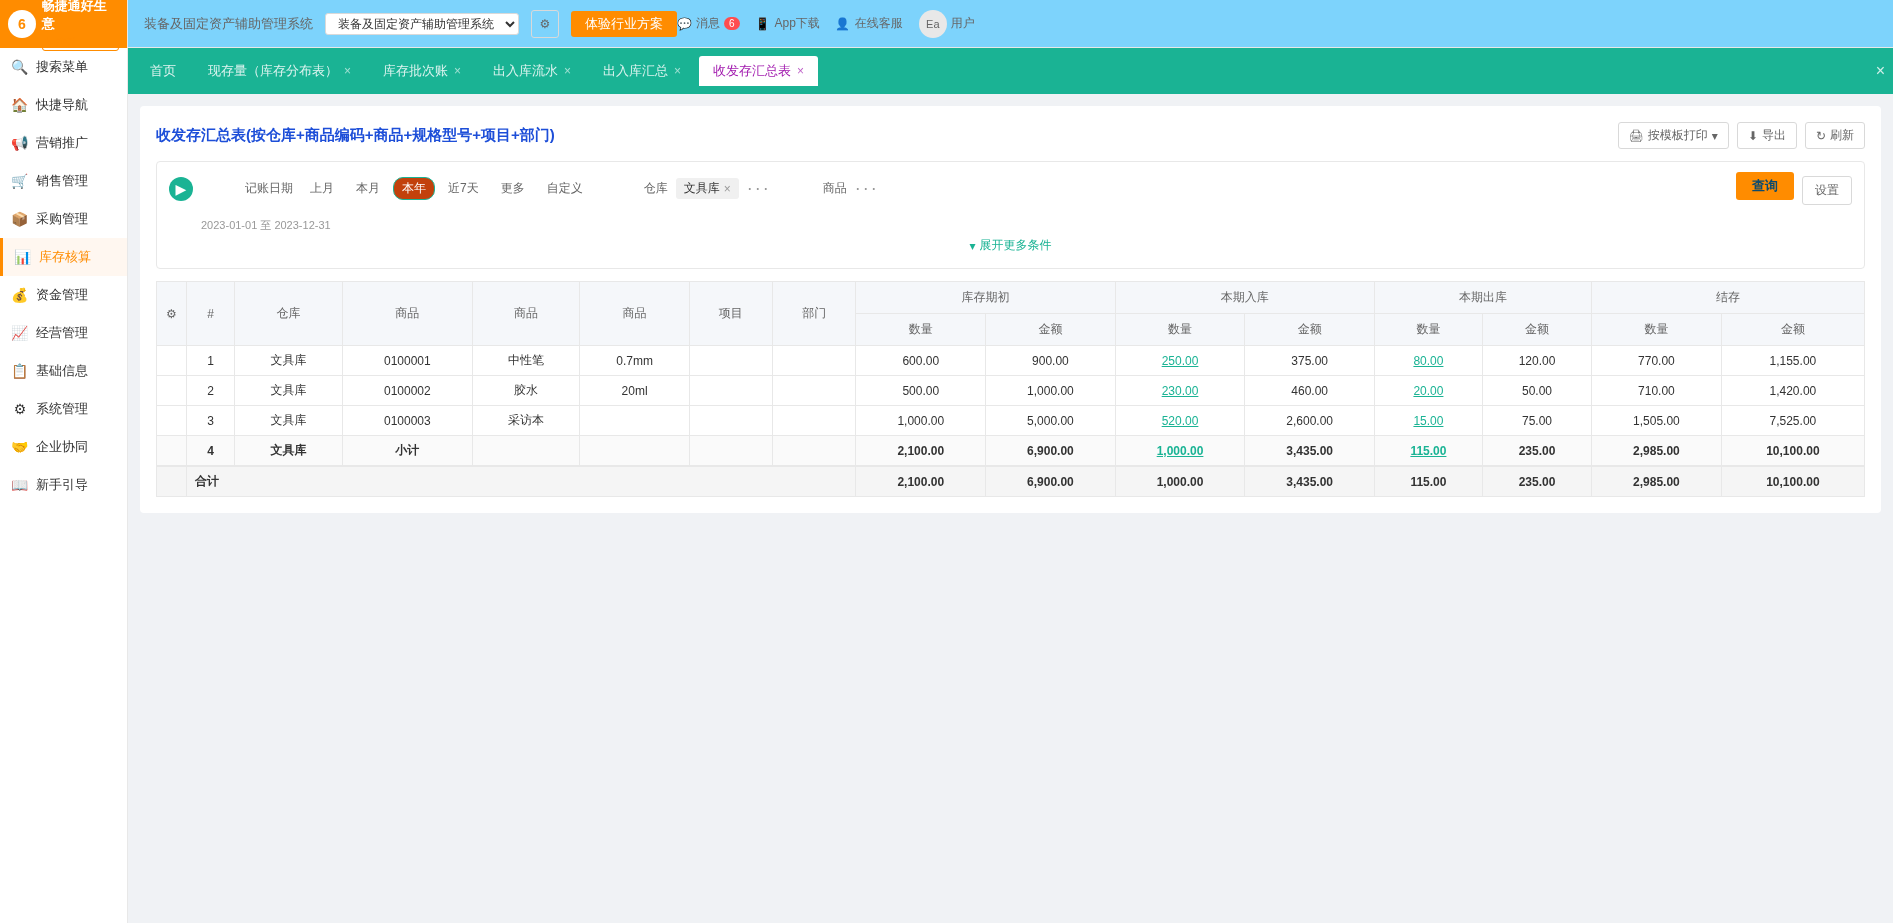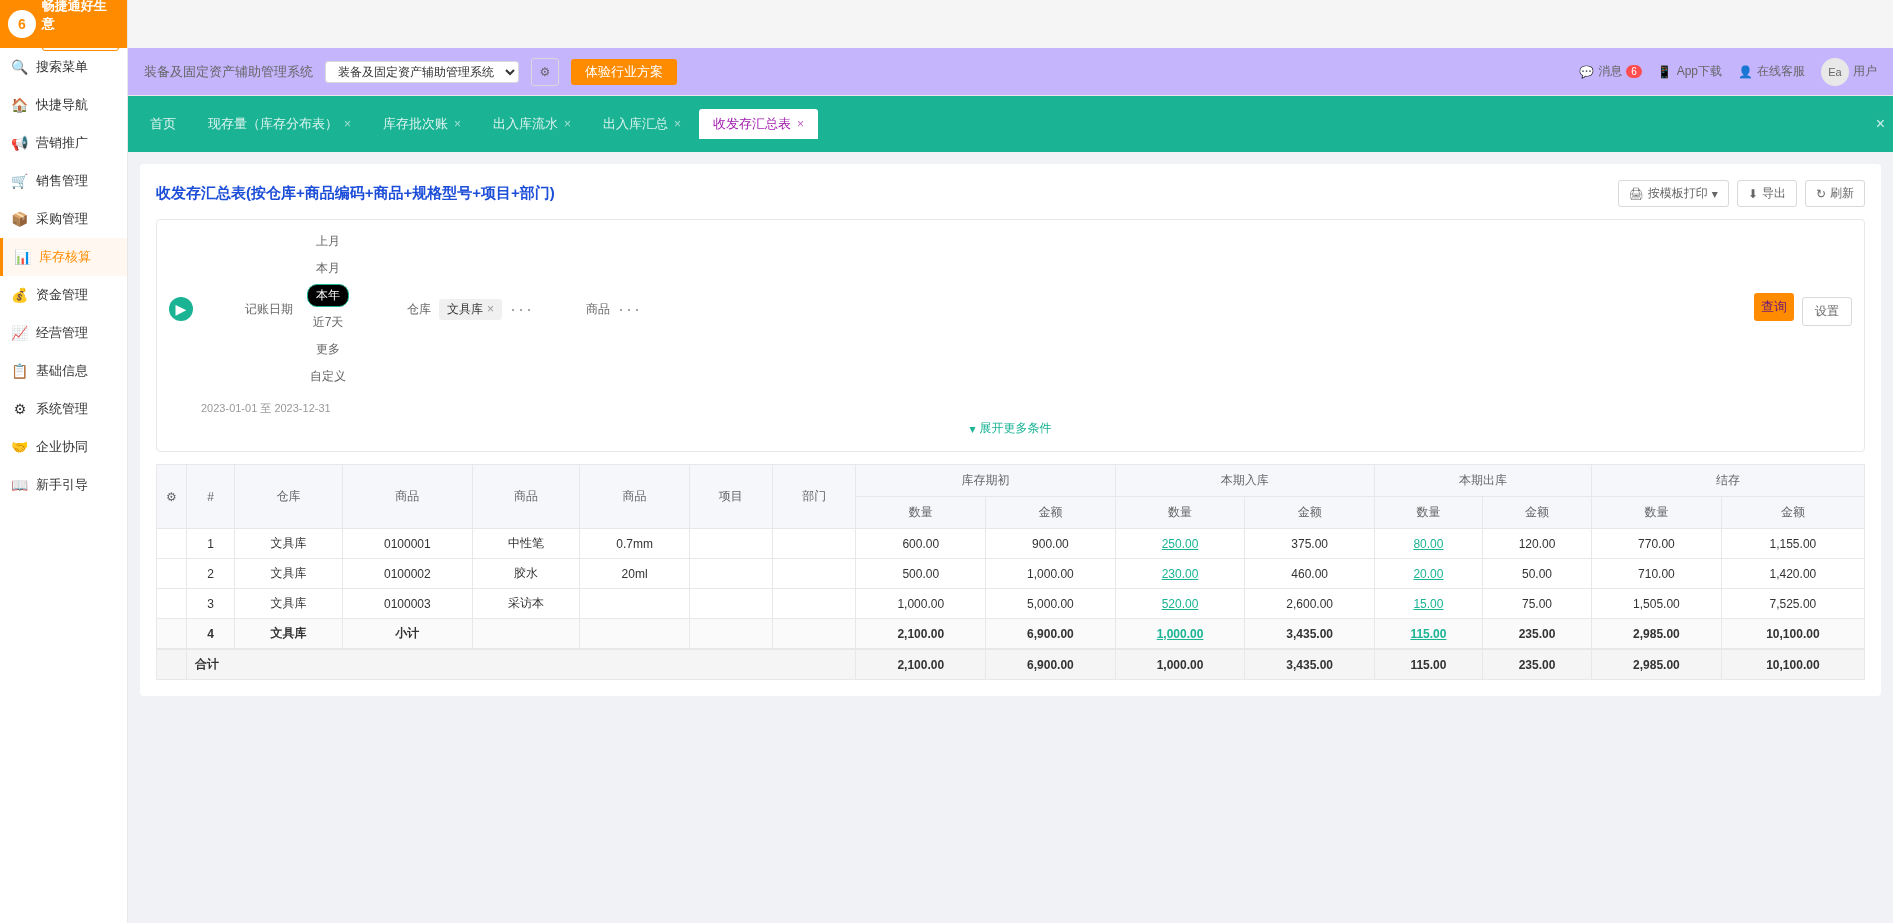--- a/index.html
+++ b/index.html
@@ -13,33 +13,33 @@
     .sidebar-tag { font-size: 10px; color: #ff8c00; border: 1px solid #ff8c00; border-radius: 3px; padding: 0 3px; margin-top: 2px; }
 
     .sidebar-item { display: flex; align-items: center; gap: 8px; padding: 10px 12px; cursor: pointer; color: #333; font-size: 13px; }
     .sidebar-item.active { background: #fff7f0; color: #ff8c00; border-left: 3px solid #ff8c00; }
     .sidebar-item .item-icon { width: 16px; height: 16px; display: inline-flex; align-items: center; justify-content: center; font-size: 14px; }
 
     
     .main { flex: 1; display: flex; flex-direction: column; overflow: hidden; }
 
     
-    .topbar { background: #c4b5fd; border-bottom: 1px solid #e8e8e8; display: flex; align-items: center; padding: 0 16px; height: 48px; justify-content: space-between; margin-top: 48px; }
+    .topbar { background: #7dd3fc; border-bottom: 1px solid #e8e8e8; display: flex; align-items: center; padding: 0 16px; height: 48px; justify-content: flex-start; }
     .topbar-left { display: flex; align-items: center; gap: 12px; }
     .topbar-title { font-size: 13px; color: #666; }
     .topbar-select { border: 1px solid #d9d9d9; border-radius: 3px; padding: 2px 8px; font-size: 12px; color: #333; background: white; }
     .topbar-settings { width: 28px; height: 28px; border: 1px solid #d9d9d9; border-radius: 3px; display: flex; align-items: center; justify-content: center; cursor: pointer; color: #666; }
     .topbar-trial { background: #ff8c00; color: white; padding: 4px 14px; border-radius: 3px; font-size: 13px; cursor: pointer; border: none; }
     .topbar-right { display: flex; align-items: center; gap: 16px; font-size: 12px; color: #666; }
     .topbar-right-item { display: flex; align-items: center; gap: 4px; cursor: pointer; }
     .badge-red { background: #ff4d4f; color: white; border-radius: 10px; padding: 1px 5px; font-size: 10px; }
     .user-avatar { width: 28px; height: 28px; background: #e8e8e8; border-radius: 50%; display: flex; align-items: center; justify-content: center; font-size: 11px; color: #666; }
 
     
-    .tabs-bar { background: #1ab394; display: flex; align-items: center; padding: 0 8px; height: 56px; gap: 4px; }
+    .tabs-bar { background: #1ab394; display: flex; align-items: center; padding: 0 8px; height: 46px; gap: 4px; }
     .tab { display: flex; align-items: center; gap: 6px; padding: 6px 14px; border-radius: 3px 3px 0 0; cursor: pointer; font-size: 13px; color: rgba(255,255,255,0.85); }
     .tab.active { background: white; color: #a21caf; }
     .tab-close { font-size: 12px; opacity: 0.7; }
     .tabs-bar-close { margin-left: auto; color: white; cursor: pointer; font-size: 16px; opacity: 0.8; }
 
     
     .content { flex: 1; background: #f0f2f5; overflow: auto; padding: 12px; }
     .page-card { background: white; border-radius: 4px; padding: 16px; }
 
     
@@ -49,28 +49,28 @@
     .btn-print { display: flex; align-items: center; gap: 4px; border: 1px solid #d9d9d9; border-radius: 3px; padding: 4px 10px; cursor: pointer; font-size: 12px; color: #666; background: white; }
     .btn-export { display: flex; align-items: center; gap: 4px; border: 1px solid #d9d9d9; border-radius: 3px; padding: 4px 10px; cursor: pointer; font-size: 12px; color: #666; background: white; }
     .btn-refresh { display: flex; align-items: center; gap: 4px; border: 1px solid #d9d9d9; border-radius: 3px; padding: 4px 10px; cursor: pointer; font-size: 12px; color: #666; background: white; }
 
     
     .filter-area { border: 1px solid #e8e8e8; border-radius: 4px; padding: 10px 12px; margin-bottom: 12px; position: relative; }
     .filter-row { display: flex; align-items: center; gap: 16px; }
     .filter-toggle { width: 24px; height: 24px; background: #1ab394; color: white; border-radius: 50%; display: flex; align-items: center; justify-content: center; cursor: pointer; font-size: 14px; flex-shrink: 0; }
     .filter-group { display: flex; align-items: center; gap: 8px; margin-left: 36px; }
     .filter-label { color: #666; font-size: 12px; }
-    .date-options { display: flex; gap: 4px; align-items: center; flex-direction: column; }
+    .date-options { display: flex; gap: 4px; align-items: center; }
     .date-btn { padding: 2px 8px; border-radius: 3px; cursor: pointer; font-size: 12px; color: #666; border: 1px solid transparent; }
-    .date-btn.active { background: #000000; color: white; border-color: #1ab394; border-radius: 10px; }
+    .date-btn.active { background: #c2410c; color: white; border-color: #1ab394; border-radius: 10px; }
     .date-range { font-size: 11px; color: #999; margin-top: 2px; }
     .warehouse-tag { display: flex; align-items: center; gap: 4px; background: #f0f0f0; border-radius: 3px; padding: 2px 8px; font-size: 12px; }
     .warehouse-tag-close { cursor: pointer; color: #999; }
     .filter-more { color: #999; font-size: 18px; cursor: pointer; letter-spacing: 2px; }
-    .btn-query { background: #ff8c00; color: #701a75; border: none; border-radius: 3px; padding: 5px 7px; font-size: 13px; cursor: pointer; }
+    .btn-query { background: #ff8c00; color: #0c4a6e; border: none; border-radius: 3px; padding: 5px 16px; font-size: 13px; cursor: pointer; font-weight: bold; }
     .btn-setting { background: white; color: #666; border: 1px solid #d9d9d9; border-radius: 3px; padding: 5px 12px; font-size: 12px; cursor: pointer; margin-top: 4px; }
     .expand-conditions { display: flex; align-items: center; gap: 4px; color: #1ab394; font-size: 12px; cursor: pointer; justify-content: center; padding: 4px 0; }
 
     
     .table-wrapper { overflow: auto; }
     table { width: 100%; border-collapse: collapse; font-size: 12px; }
     thead tr { background: #f5f7fa; }
     th { border: 1px solid #e8e8e8; padding: 7px 8px; text-align: center; font-weight: normal; color: #666; white-space: nowrap; }
     td { border: 1px solid #e8e8e8; padding: 6px 8px; text-align: center; color: #333; white-space: nowrap; }
     .th-settings { width: 30px; }

